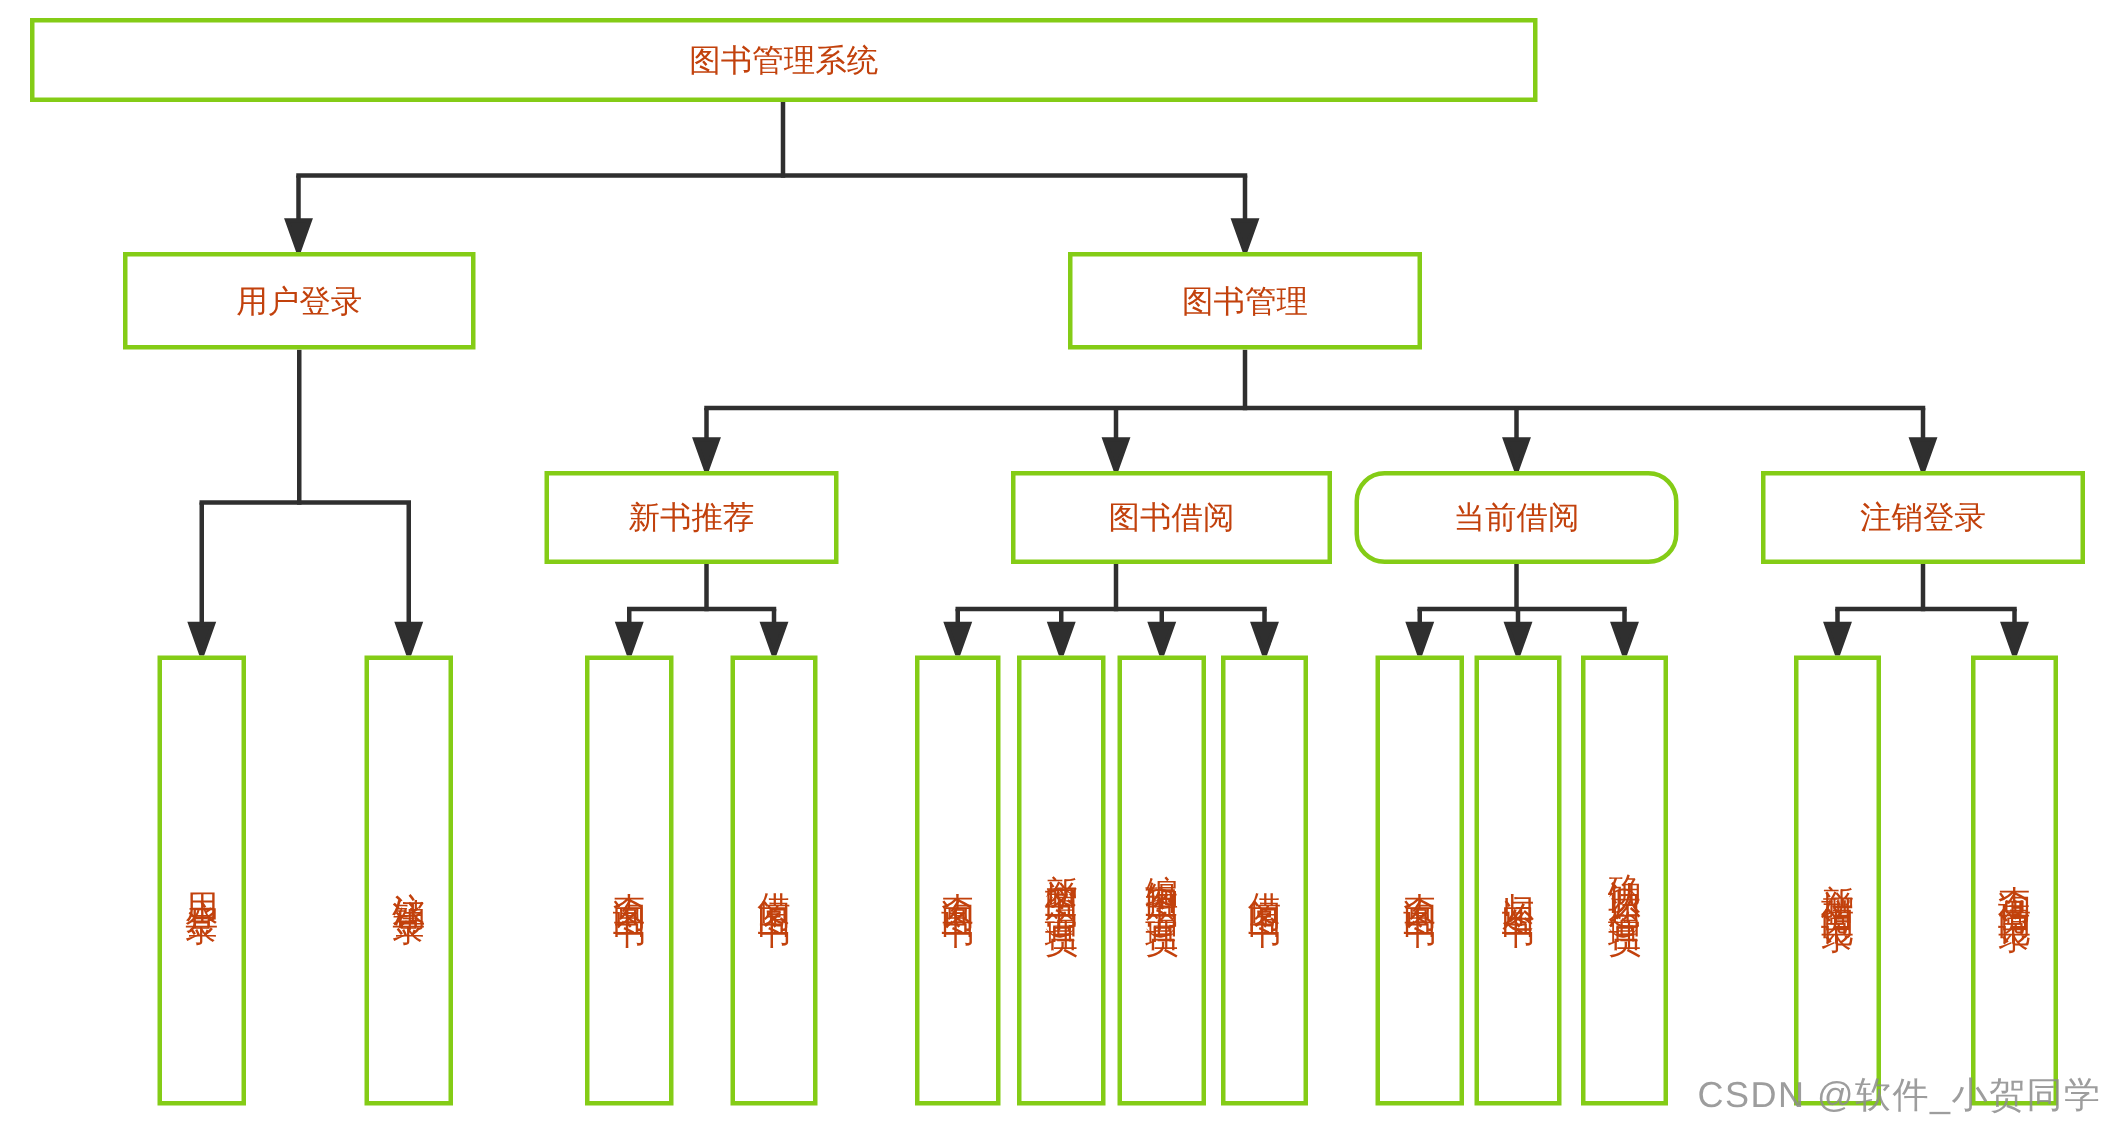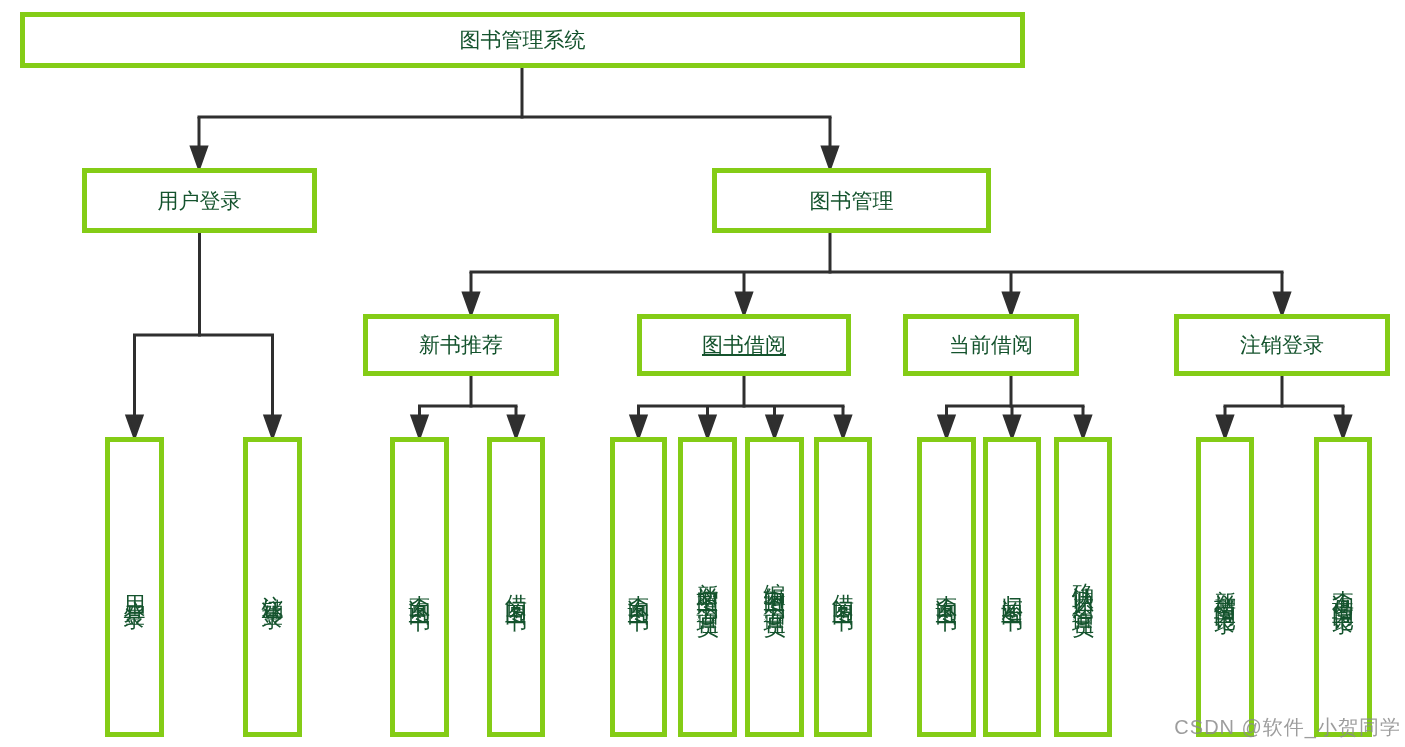--- a/index.html
+++ b/index.html
@@ -14,46 +14,46 @@
   #connectors {
     position: absolute;
     left: 0; top: 0;
     width: 1405px; height: 747px;
     z-index: 1;
   }
   .box {
     position: absolute;
     box-sizing: border-box;
     background: #ffffff;
-    border: 5px solid #84cc16;
+    border: 3px solid #84cc16;
     display: flex;
     align-items: center;
     justify-content: center;
-    color: #14532d;
+    color: #c2410c;
     font-size: 21px;
     z-index: 2;
     white-space: nowrap;
   }
   .vbox {
     writing-mode: vertical-rl;
     text-orientation: mixed;
     letter-spacing: 5px;
     font-size: 22px;
     white-space: normal;
   }
   
   #n-root { left: 20px;  top: 12px;  width: 1005px; height: 56px; }
   
   #n-login { left: 82px;  top: 168px; width: 235px; height: 65px; }
-  #n-mgmt  { left: 712px; top: 168px; width: 279px; height: 65px; font-family: Liberation Serif, serif; }
+  #n-mgmt  { left: 712px; top: 168px; width: 236px; height: 65px; font-family: Liberation Serif, serif; }
   
   .lvl3 { top: 314px; height: 62px; }
   #n-rec { left: 363px;  width: 196px; }
-  #n-bor { left: 637px;  width: 214px; text-decoration: underline; }
-  #n-cur { left: 903px;  width: 176px; }
+  #n-bor { left: 674px;  width: 214px; }
+  #n-cur { left: 903px;  width: 216px; border-radius: 20px; }
   #n-his { left: 1174px; width: 216px; }
   
   .leaf { top: 437px; height: 300px; }
   #l-login  { left: 105px;  width: 59px; }
   #l-logout { left: 243px;  width: 59px; }
   #l-rec-q  { left: 390px;  width: 59px; }
   #l-rec-b  { left: 487px;  width: 58px; }
   #l-bor-q  { left: 610px;  width: 57px; }
   #l-bor-a  { left: 678px;  width: 59px; }
   #l-bor-e  { left: 745px;  width: 59px; }
@@ -61,21 +61,21 @@
   #l-cur-q  { left: 917px;  width: 59px; }
   #l-cur-r  { left: 983px;  width: 58px; }
   #l-cur-c  { left: 1054px; width: 58px; }
   #l-his-a  { left: 1196px; width: 58px; }
   #l-his-q  { left: 1314px; width: 58px; }
   
   #watermark {
     position: absolute;
     right: 4px;
     top: 714px;
-    font-size: 20px;
+    font-size: 24px;
     color: rgba(140, 140, 140, 0.85);
     letter-spacing: 1px;
     z-index: 10;
   }
 </style>
 </head>
 <body>
 
 <div id="canvas">
 

